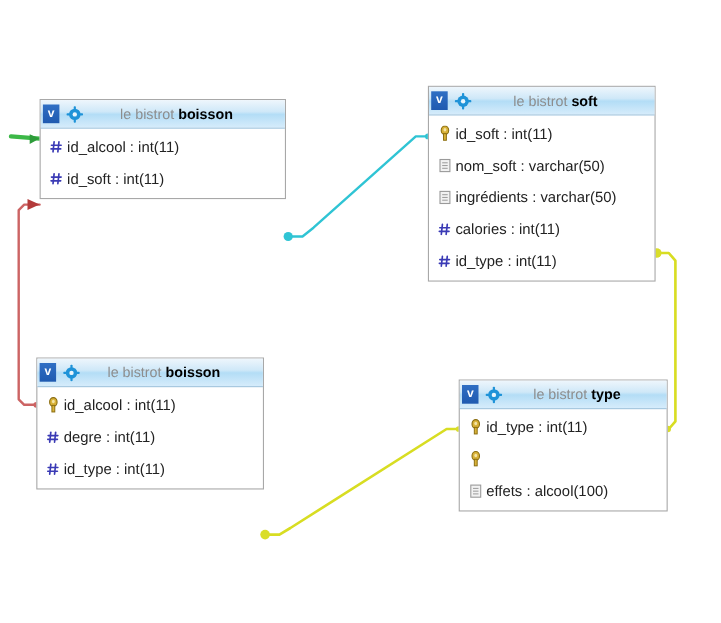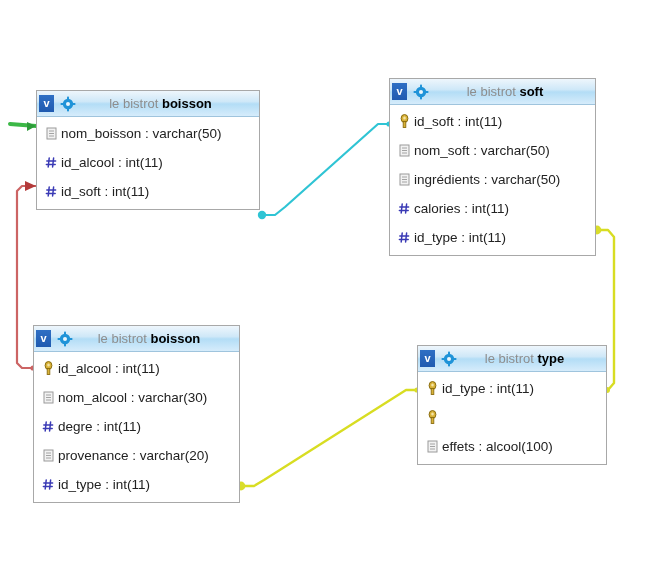--- a/index.html
+++ b/index.html
@@ -152,29 +152,20 @@
         <circle cx="8" cy="8" r="2" fill="#eaf6fd"></circle>
       </svg>
       <span class="entity-title">
         <span class="prefix">le bistrot </span>
         <span class="tname">boisson</span>
       </span>
     </div>
     <div class="entity-body">
       <div class="attr-row">
         <svg class="attr-icon" viewBox="0 0 13 15">
-          <rect x="2" y="2" width="9" height="11" fill="#f2f2f2" stroke="#9a9a9a" stroke-width="1"></rect>
-          <line x1="4" y1="5" x2="9" y2="5" stroke="#9a9a9a" stroke-width="0.9"></line>
-          <line x1="4" y1="7.5" x2="9" y2="7.5" stroke="#9a9a9a" stroke-width="0.9"></line>
-          <line x1="4" y1="10" x2="9" y2="10" stroke="#9a9a9a" stroke-width="0.9"></line>
-        </svg>
-        <span class="attr-text">nom_boisson : varchar(50)</span>
-      </div>
-      <div class="attr-row">
-        <svg class="attr-icon" viewBox="0 0 13 15">
           <g stroke="#3a3ab5" stroke-width="1.5" stroke-linecap="round">
             <line x1="4.2" y1="3" x2="3.2" y2="12"></line>
             <line x1="8.6" y1="3" x2="7.6" y2="12"></line>
             <line x1="1.8" y1="6" x2="10.6" y2="6"></line>
             <line x1="1.4" y1="9.4" x2="10.2" y2="9.4"></line>
           </g>
         </svg>
         <span class="attr-text">id_alcool : int(11)</span>
       </div>
       <div class="attr-row">
@@ -283,46 +274,28 @@
       <div class="attr-row">
         <svg class="attr-icon" viewBox="0 0 13 15">
           <ellipse cx="6.5" cy="4.5" rx="3.4" ry="4" fill="#d9b238" stroke="#8a6d10" stroke-width="1"></ellipse>
           <rect x="5.2" y="7.5" width="2.6" height="6" fill="#d9b238" stroke="#8a6d10" stroke-width="0.9"></rect>
           <ellipse cx="6.5" cy="4" rx="1.3" ry="1.6" fill="#f3e4a6"></ellipse>
         </svg>
         <span class="attr-text">id_alcool : int(11)</span>
       </div>
       <div class="attr-row">
         <svg class="attr-icon" viewBox="0 0 13 15">
-          <rect x="2" y="2" width="9" height="11" fill="#f2f2f2" stroke="#9a9a9a" stroke-width="1"></rect>
-          <line x1="4" y1="5" x2="9" y2="5" stroke="#9a9a9a" stroke-width="0.9"></line>
-          <line x1="4" y1="7.5" x2="9" y2="7.5" stroke="#9a9a9a" stroke-width="0.9"></line>
-          <line x1="4" y1="10" x2="9" y2="10" stroke="#9a9a9a" stroke-width="0.9"></line>
-        </svg>
-        <span class="attr-text">nom_alcool : varchar(30)</span>
-      </div>
-      <div class="attr-row">
-        <svg class="attr-icon" viewBox="0 0 13 15">
           <g stroke="#3a3ab5" stroke-width="1.5" stroke-linecap="round">
             <line x1="4.2" y1="3" x2="3.2" y2="12"></line>
             <line x1="8.6" y1="3" x2="7.6" y2="12"></line>
             <line x1="1.8" y1="6" x2="10.6" y2="6"></line>
             <line x1="1.4" y1="9.4" x2="10.2" y2="9.4"></line>
           </g>
         </svg>
         <span class="attr-text">degre : int(11)</span>
-      </div>
-      <div class="attr-row">
-        <svg class="attr-icon" viewBox="0 0 13 15">
-          <rect x="2" y="2" width="9" height="11" fill="#f2f2f2" stroke="#9a9a9a" stroke-width="1"></rect>
-          <line x1="4" y1="5" x2="9" y2="5" stroke="#9a9a9a" stroke-width="0.9"></line>
-          <line x1="4" y1="7.5" x2="9" y2="7.5" stroke="#9a9a9a" stroke-width="0.9"></line>
-          <line x1="4" y1="10" x2="9" y2="10" stroke="#9a9a9a" stroke-width="0.9"></line>
-        </svg>
-        <span class="attr-text">provenance : varchar(20)</span>
       </div>
       <div class="attr-row">
         <svg class="attr-icon" viewBox="0 0 13 15">
           <g stroke="#3a3ab5" stroke-width="1.5" stroke-linecap="round">
             <line x1="4.2" y1="3" x2="3.2" y2="12"></line>
             <line x1="8.6" y1="3" x2="7.6" y2="12"></line>
             <line x1="1.8" y1="6" x2="10.6" y2="6"></line>
             <line x1="1.4" y1="9.4" x2="10.2" y2="9.4"></line>
           </g>
         </svg>

